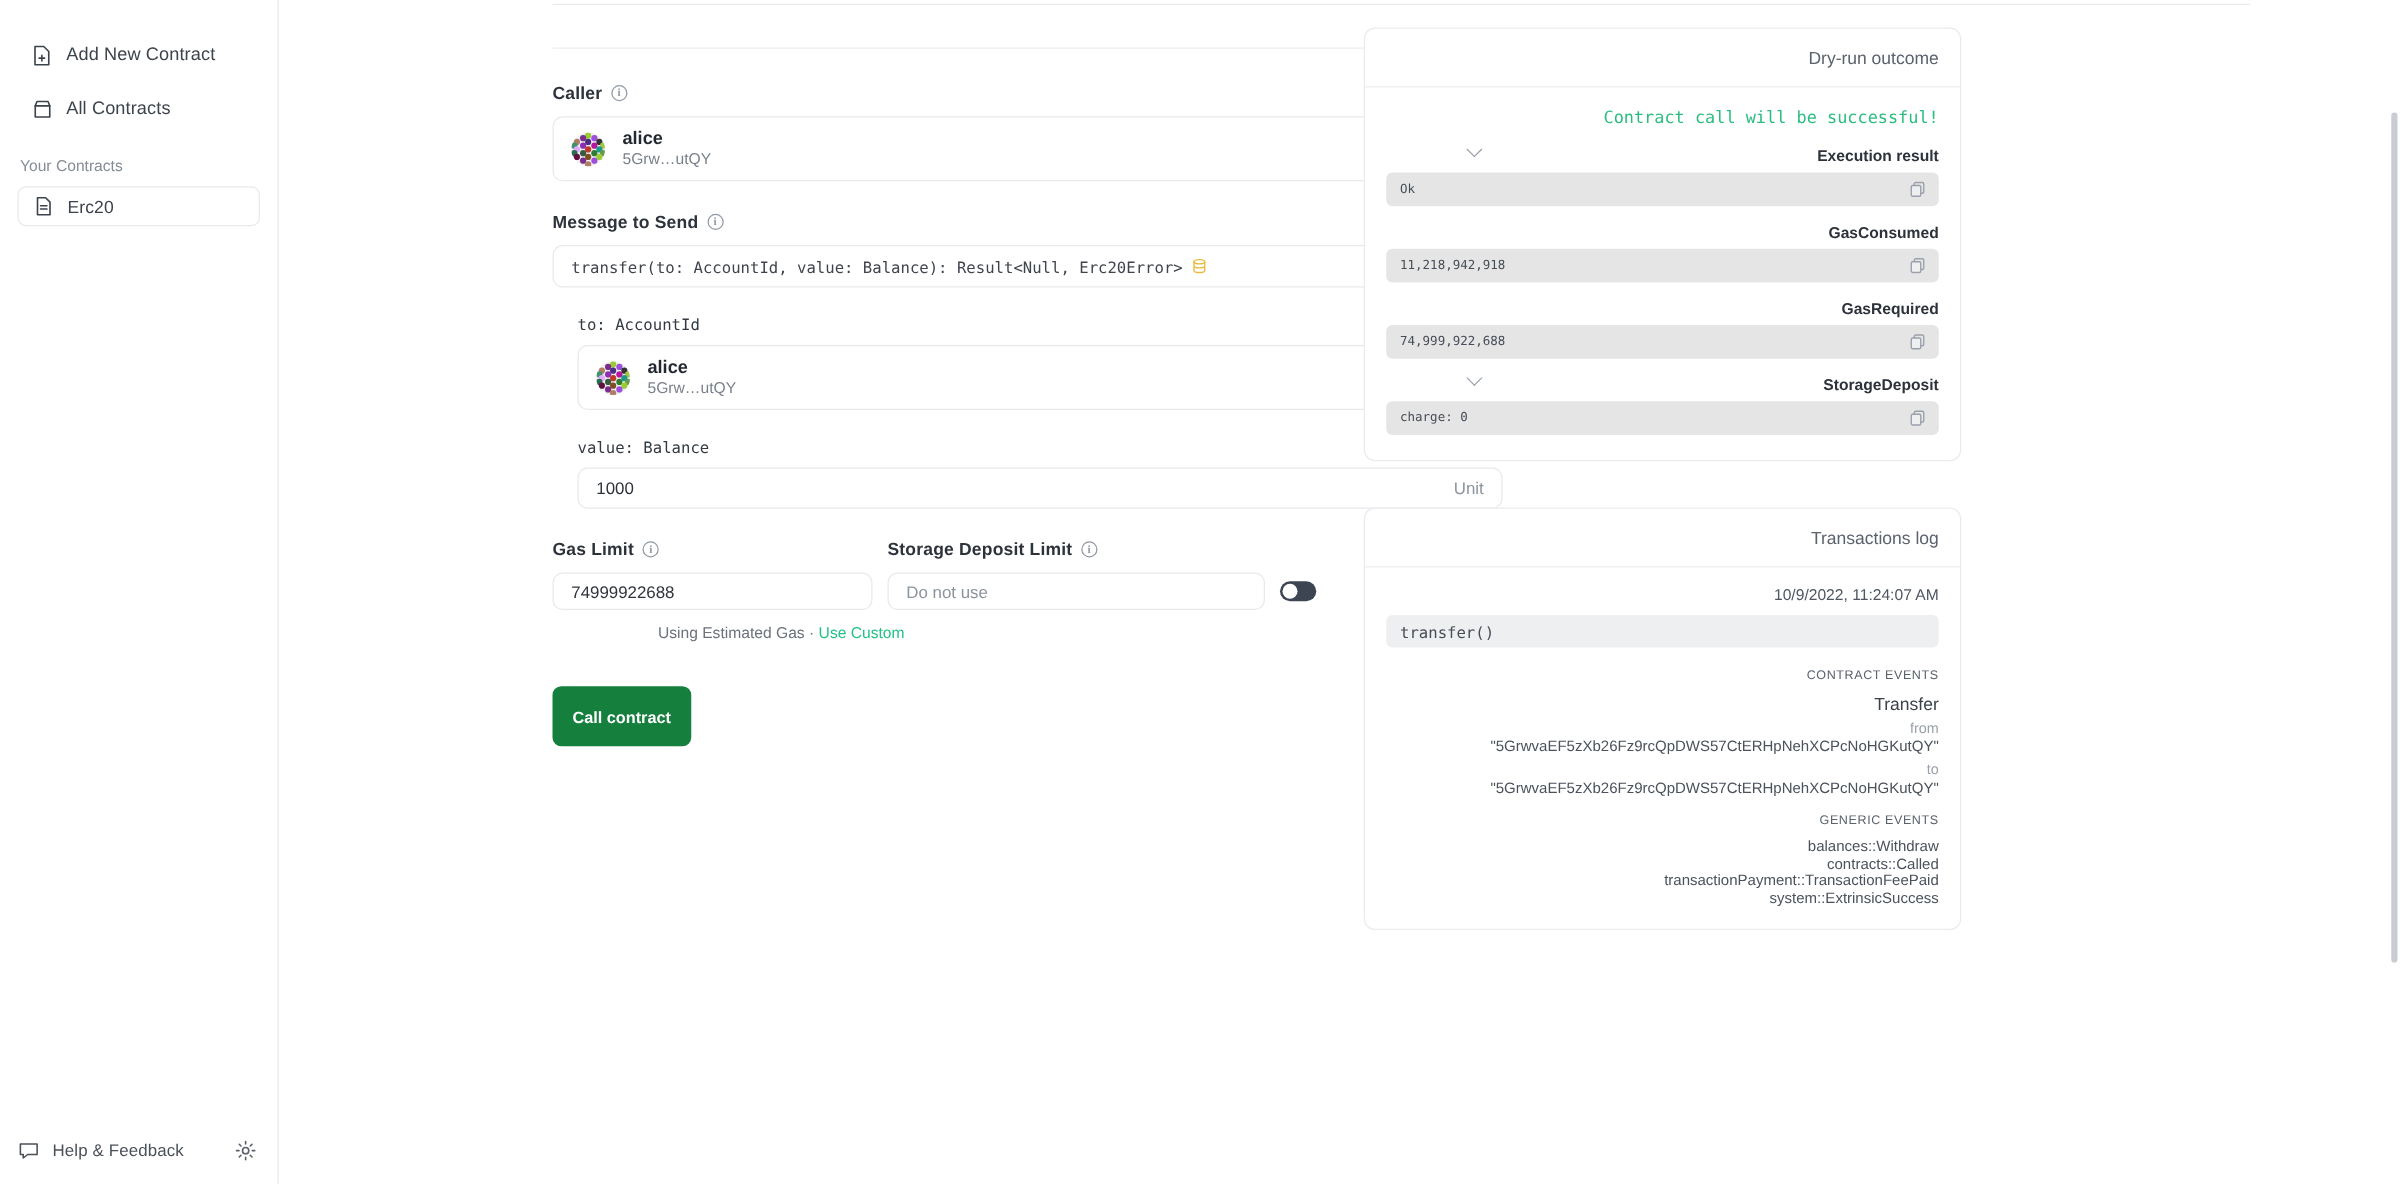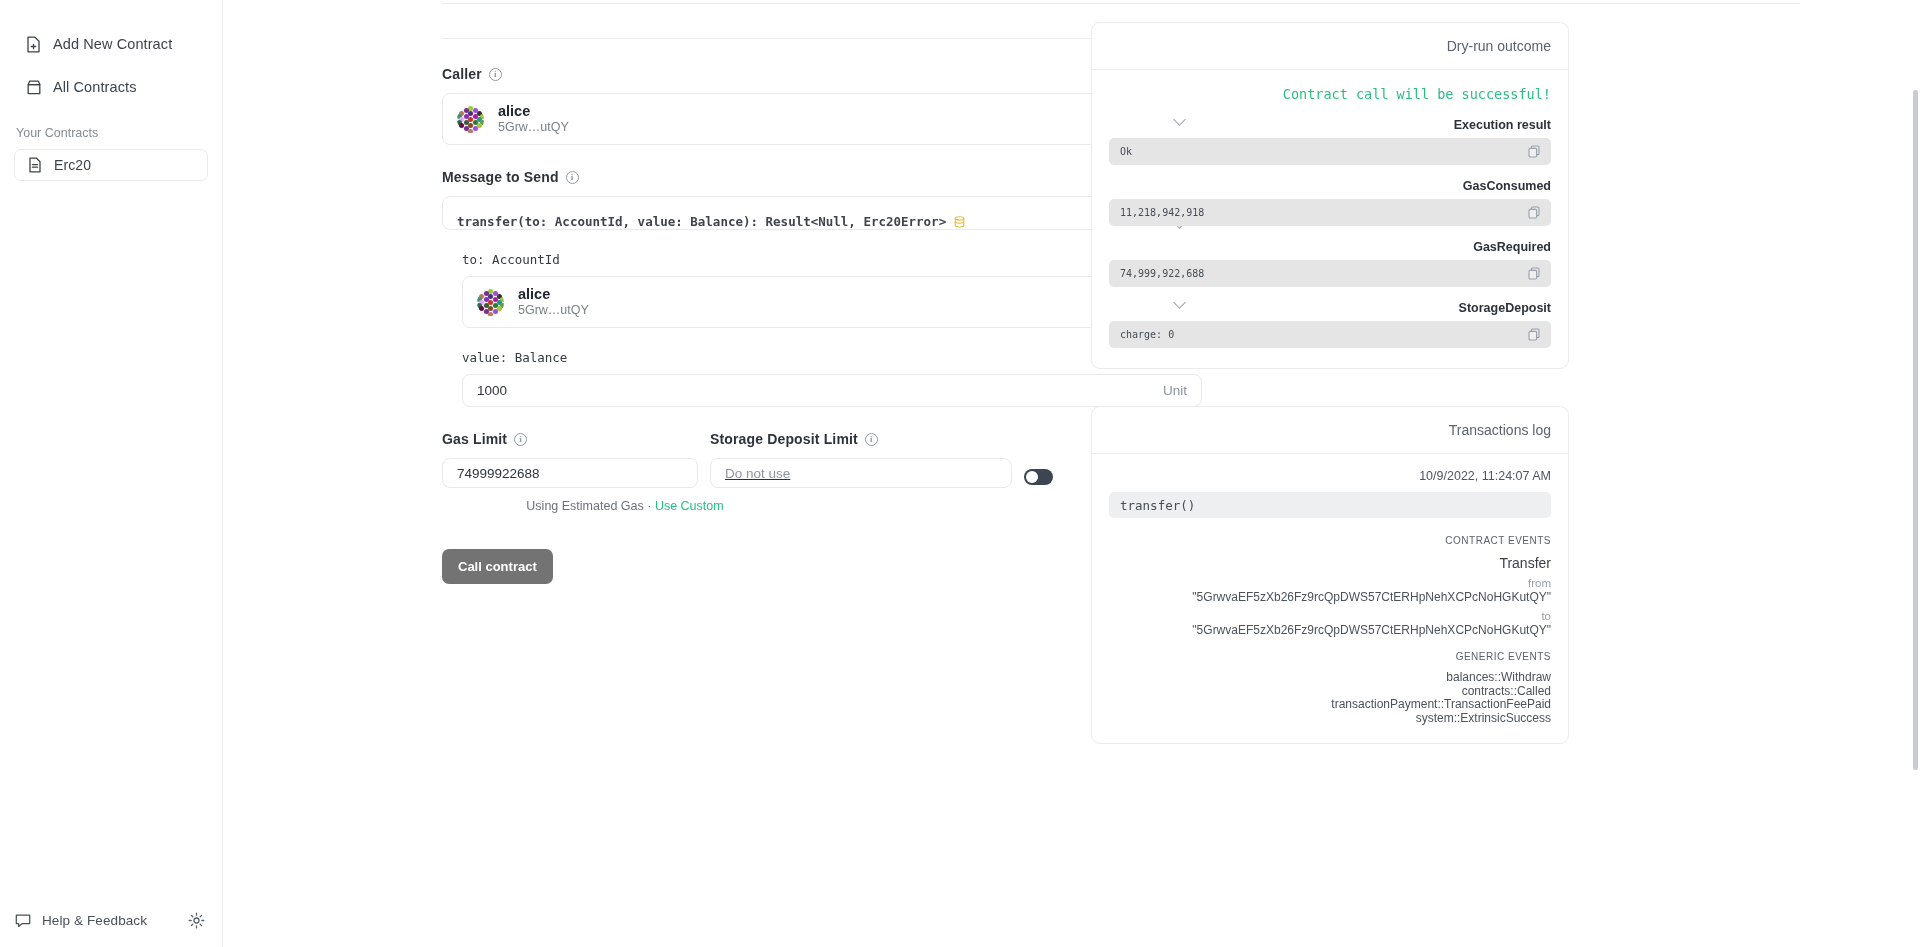--- a/index.html
+++ b/index.html
@@ -135,23 +135,23 @@
   }
   .acct-name { font-size: 14.5px; font-weight: 700; color: #222730; line-height: 16px;}
   .acct-addr { font-size: 12.5px; color: #7a818c; line-height: 15px; margin-top:1px;}
   .acct-grow { flex: 1; }
 
   .mono {
     font-family: "DejaVu Sans Mono", "Liberation Mono", monospace;
   }
   .msg-box {
     border: 1px solid #e7e9ed; border-radius: 8px;
-    height: 34px; display: flex; align-items: flex-end;
+    height: 34px; display: flex; align-items: center;
     padding: 0 14px; background: #fff; cursor: pointer;
-    font-size: 12.5px; color: #40454d; font-weight: bold;
+    font-size: 12.5px; color: #40454d;
   }
   .stack-icon { margin-left: 8px; width: 11px; height: 13px; display:inline-block;}
 
   .sub-field { margin-left: 20px; }
   .sub-label {
     font-size: 12.5px; color: #343a42; font-weight: 400;
     margin-bottom: 9px;
   }
   .text-input {
     border: 1px solid #e7e9ed; border-radius: 8px;
@@ -175,23 +175,23 @@
     width: 12px; height: 12px; border-radius: 50%;
     background: #fff;
   }
   .est-line {
     text-align: center; font-size: 12.5px; color: #6b727c;
     margin-top: 11px; width: 366px;
   }
   .est-line .link { color: #24c185; cursor: pointer; }
   .call-btn {
     margin-top: 36px;
-    background: #737373; color: #fff;
+    background: #15803d; color: #fff;
     border: none; border-radius: 7px;
-    height: 35px; padding: 0 16px;
+    height: 48px; padding: 0 16px;
     font-size: 13px; font-weight: 700;
     cursor: pointer; font-family: "Liberation Sans", sans-serif;
   }
 
   
   .right-col { width: 478px; flex: 0 0 478px; margin-left: 38px; text-align: right; }
   .card {
     border: 1px solid #e9ebee; border-radius: 9px;
     background: #fff; overflow: hidden;
   }
@@ -424,21 +424,21 @@
             </div>
             <div class="text-input" style="margin-top:11px;height:30px;">
               <span>74999922688</span>
             </div>
           </div>
           <div class="sd-col">
             <div class="field-label">
               <span>Storage Deposit Limit</span>
               <span class="info-i">i</span>
             </div>
-            <div style="display:flex;gap:12px;align-items:center;text-decoration:underline;">
+            <div style="display:flex;gap:12px;align-items:flex-start;">
               <div class="text-input" style="margin-top:11px;height:30px;width:341px;">
                 <span class="ph">Do not use</span>
               </div>
               <div class="toggle" style="margin-top:18px;">
                 <span class="knob"></span>
               </div>
             </div>
           </div>
         </div>
 

